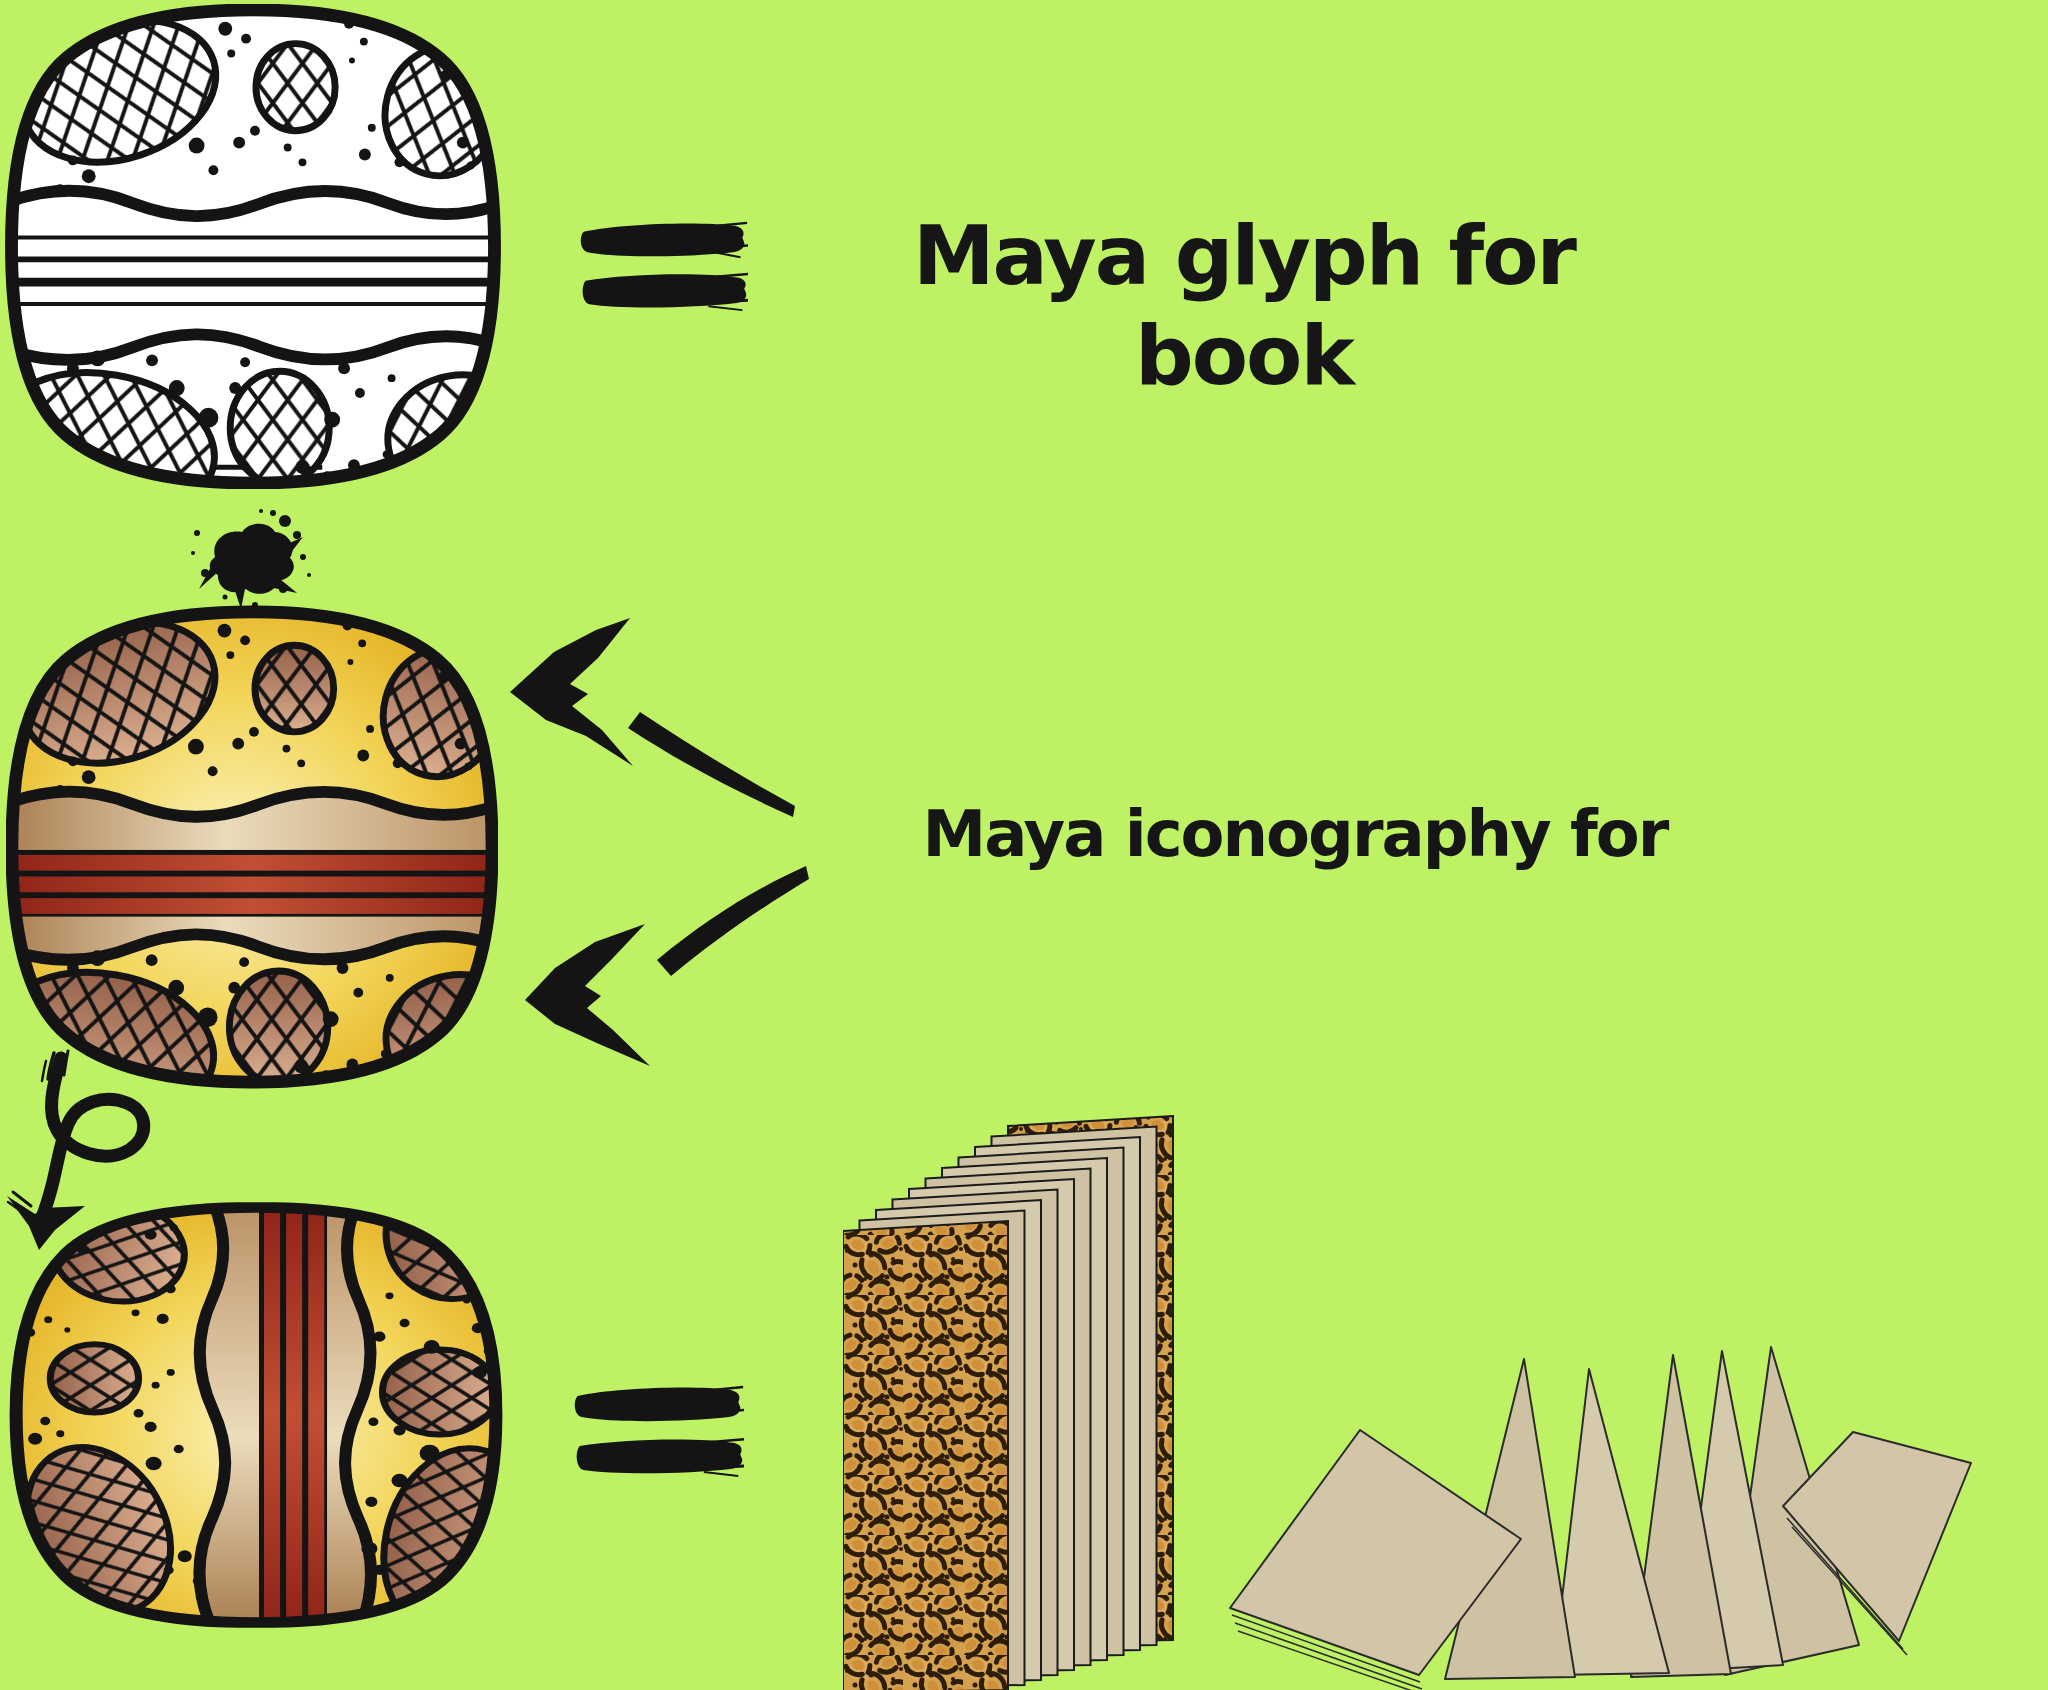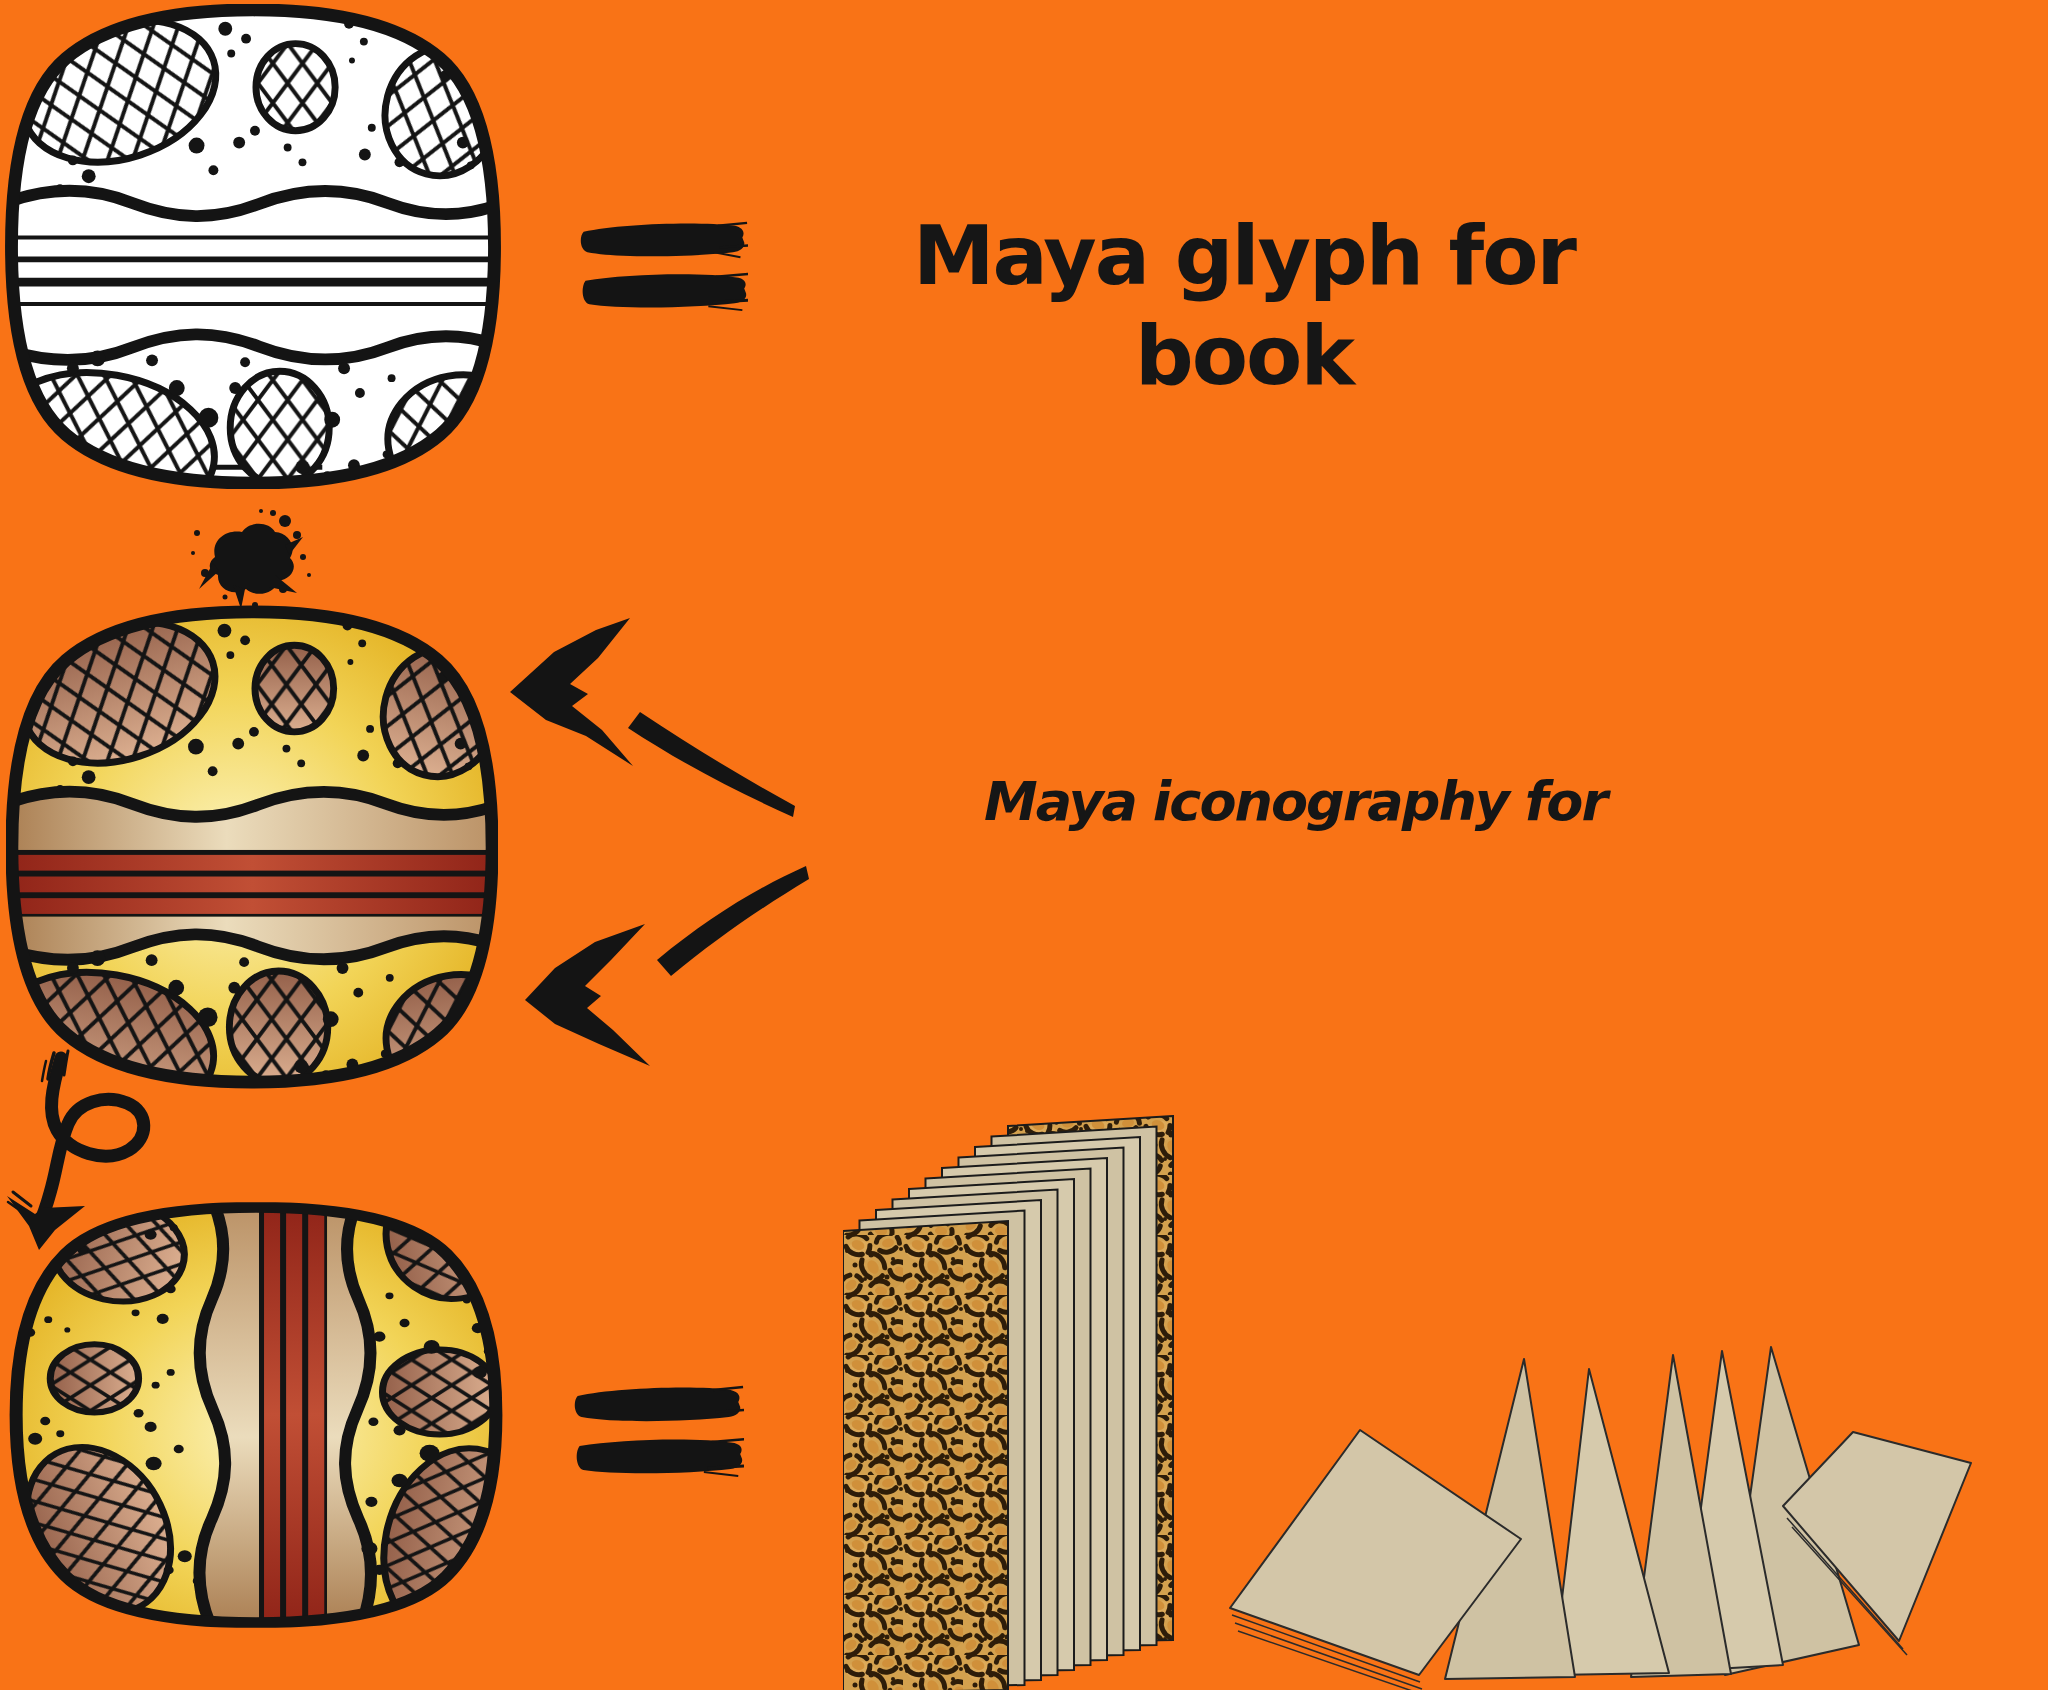--- a/index.html
+++ b/index.html
@@ -1,28 +1,28 @@
 <!DOCTYPE html>
 <html><head>
 <meta charset="utf-8">
 <style>
   html,body { margin:0; padding:0; background:#ffffff; }
-  .stage { position:relative; width:2048px; height:1690px; background:#f97316; overflow:hidden;
+  .stage { position:relative; width:2048px; height:1690px; background:#bef264; overflow:hidden;
            font-family:"DejaVu Sans","Liberation Sans",sans-serif; }
   .abs { position:absolute; }
   .stage svg { display:block; }
   .glyph-bw    { left:3px;    top:4px;    width:500px; height:485px; }
   .glyph-color { left:6px;    top:604px;  width:492px; height:486px; }
   .glyph-rot   { left:10px;   top:1172px; width:492px; height:486px;
                  transform: scale(1.02,0.865) rotate(-90deg); }
   .glyph-bw svg,.glyph-color svg,.glyph-rot svg,.book svg { width:100%; height:100%; }
   .eq1 { left:578px; top:218px;  width:170px; height:98px;  }
   .eq2 { left:572px; top:1382px; width:172px; height:100px; }
   .label1 { left:794px; top:206px; width:900px;  font-size:82px; line-height:100px; }
-  .label2 { left:770px; top:756px; width:1050px; font-size:54px; line-height:92px;font-style:italic;  }
+  .label2 { left:770px; top:788px; width:1050px; font-size:64px; line-height:92px;  }
   .label1,.label2 { color:#161616; font-weight:700; letter-spacing:-2px; text-align:center; }
   .splat    { left:185px;  top:505px;  width:140px; height:110px; }
   .arrow-up { left:500px;  top:608px;  width:300px; height:222px; }
   .arrow-dn { left:505px;  top:858px;  width:310px; height:215px; }
   .loop     { left:5px;    top:1046px; width:160px; height:215px; }
   .book     { left:843px;  top:1115px; width:335px; height:578px; }
   .accordion{ left:1223px; top:1343px; width:825px; height:350px; }
 </style>
 </head>
 <body>

